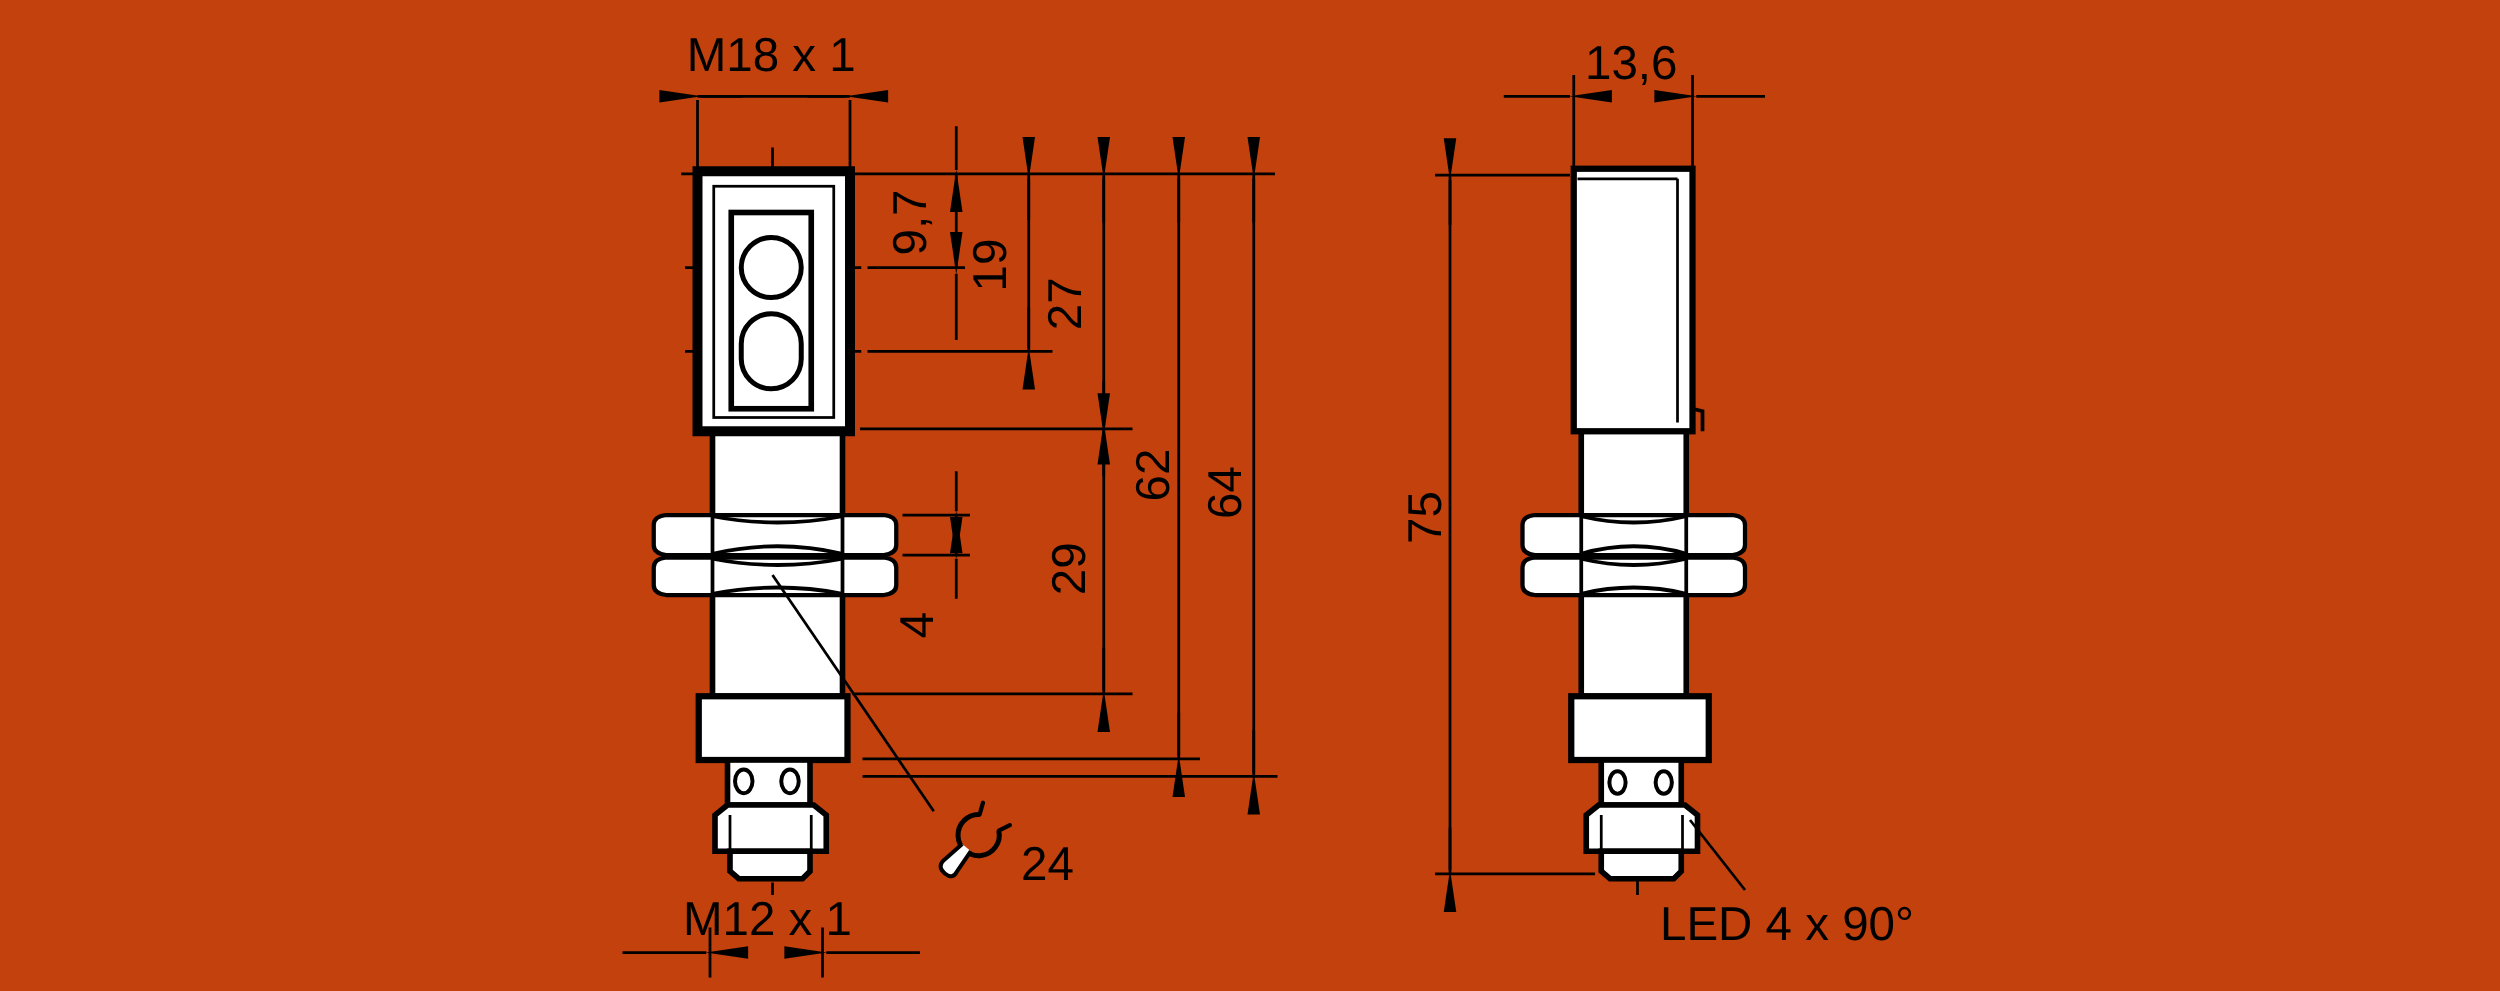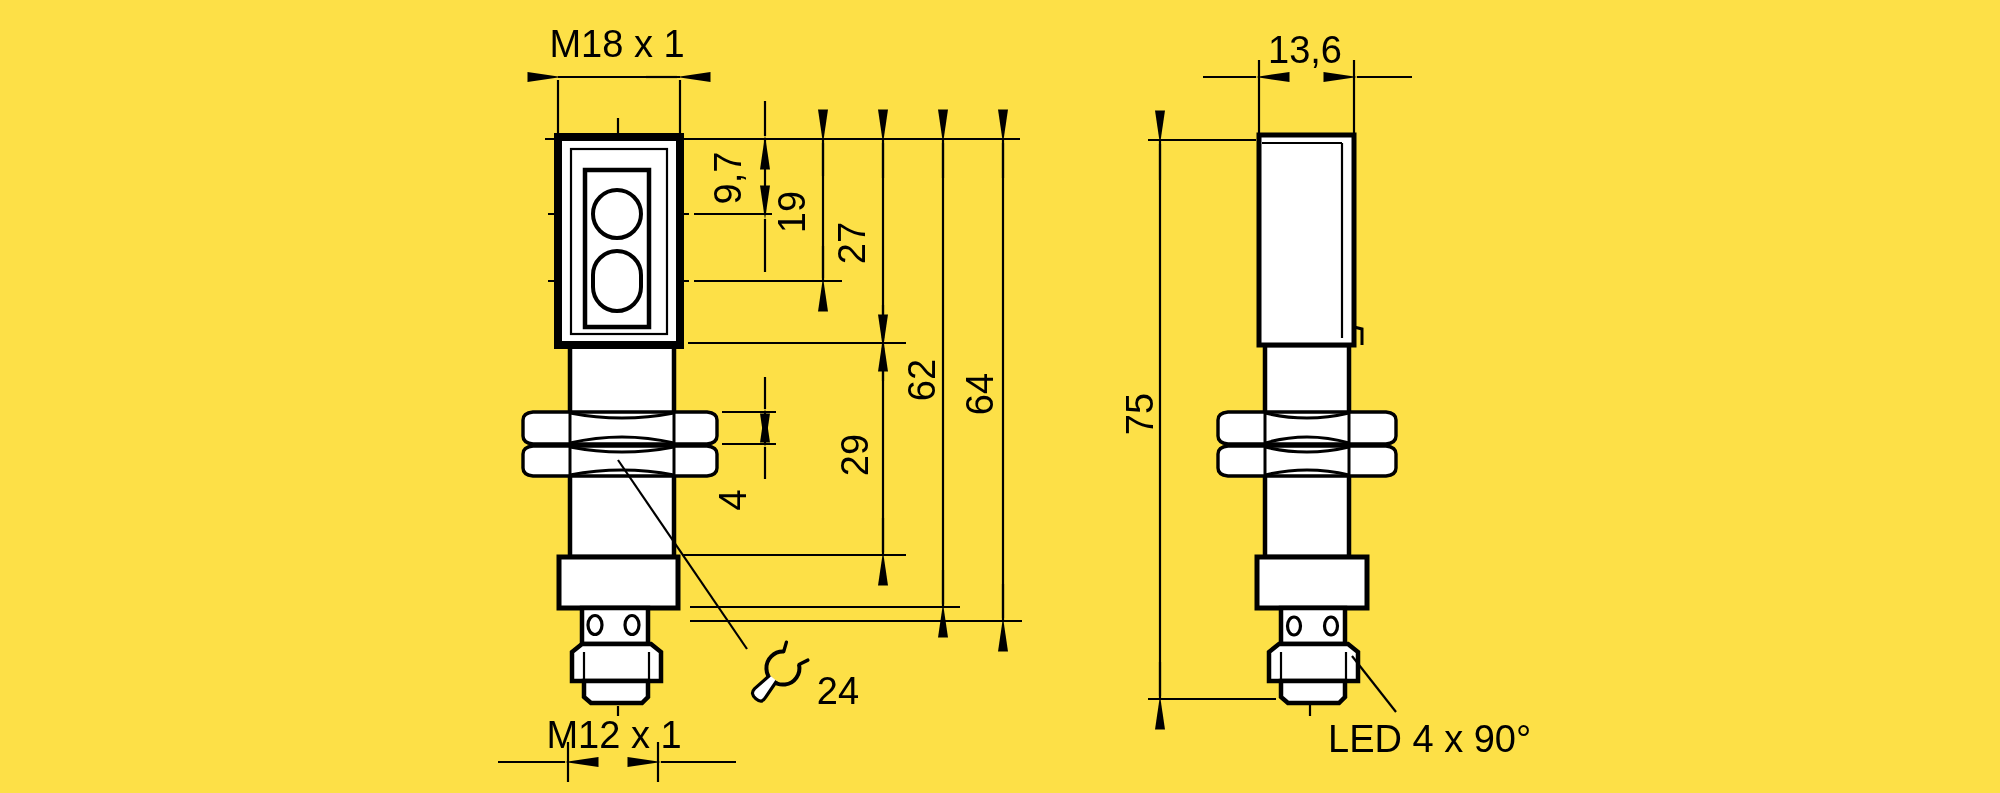--- a/index.html
+++ b/index.html
@@ -1,16 +1,16 @@
 <!DOCTYPE html>
 <html><head>
 <meta charset="utf-8">
 <style>
   html,body{margin:0;padding:0;background:#ffffff;}
-  .canvas{position:relative;width:2000px;height:793px;background:#fde047;overflow:hidden;
+  .canvas{position:relative;width:2000px;height:793px;background:#c2410c;overflow:hidden;
           font-family:"Liberation Sans","DejaVu Sans",sans-serif;}
   svg{display:block;}
   svg text{font-family:"Liberation Sans","DejaVu Sans",sans-serif;font-size:38px;fill:#000;}
   .thick{stroke:#000;stroke-width:8;fill:#fff;}
   .med{stroke:#000;stroke-width:5;fill:#fff;}
   .med2{stroke:#000;stroke-width:4.5;fill:#fff;}
   .nut{stroke:#000;stroke-width:3.4;fill:#fff;}
   .thin{stroke:#000;stroke-width:2.2;fill:none;}
   .thin3{stroke:#000;stroke-width:3;fill:none;}
   .dim{stroke:#000;stroke-width:2.2;fill:none;}

